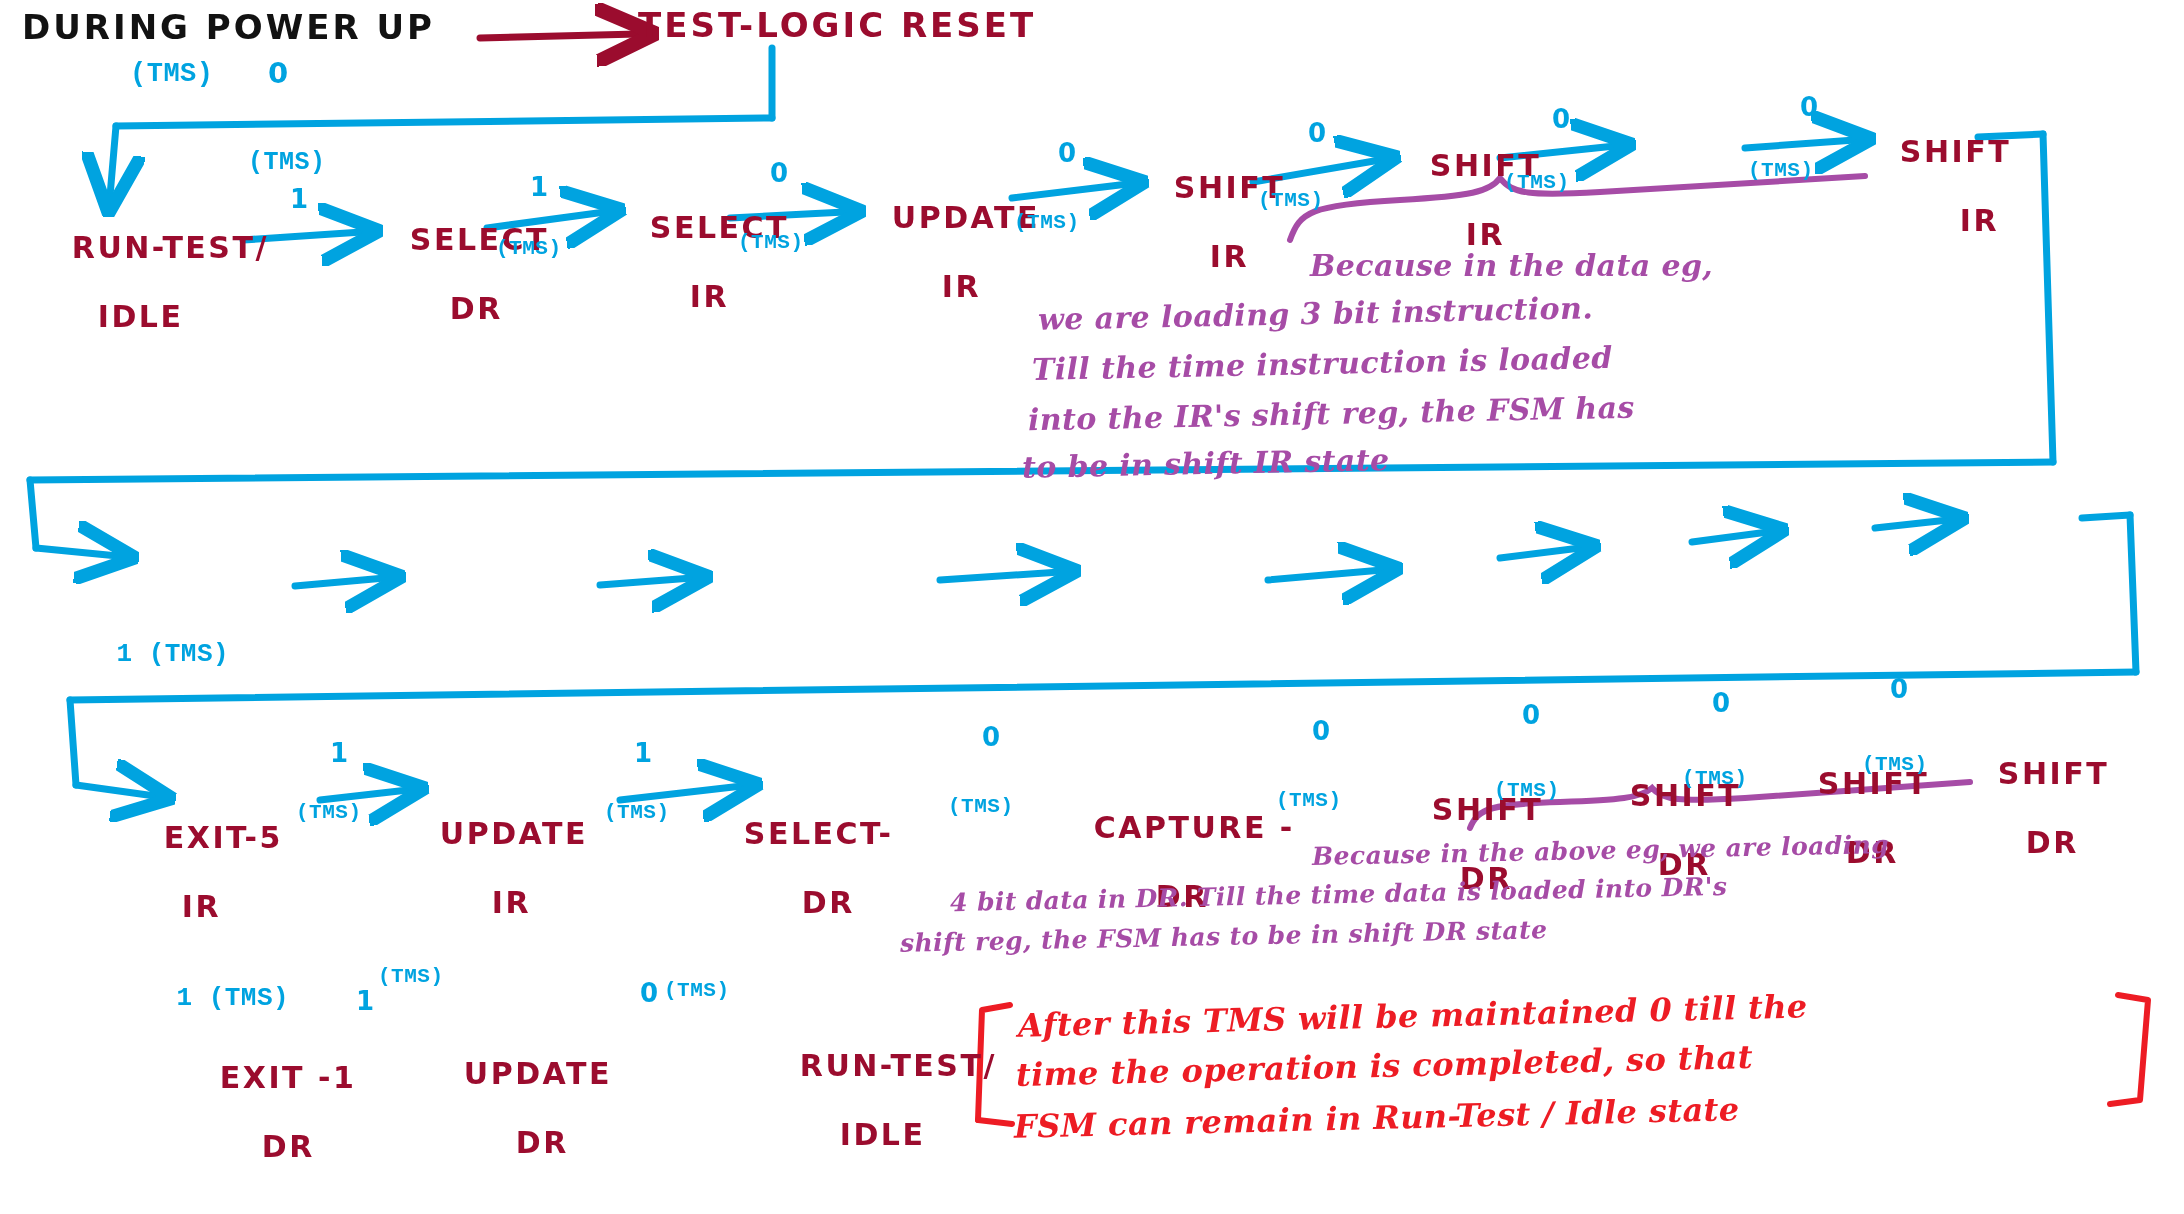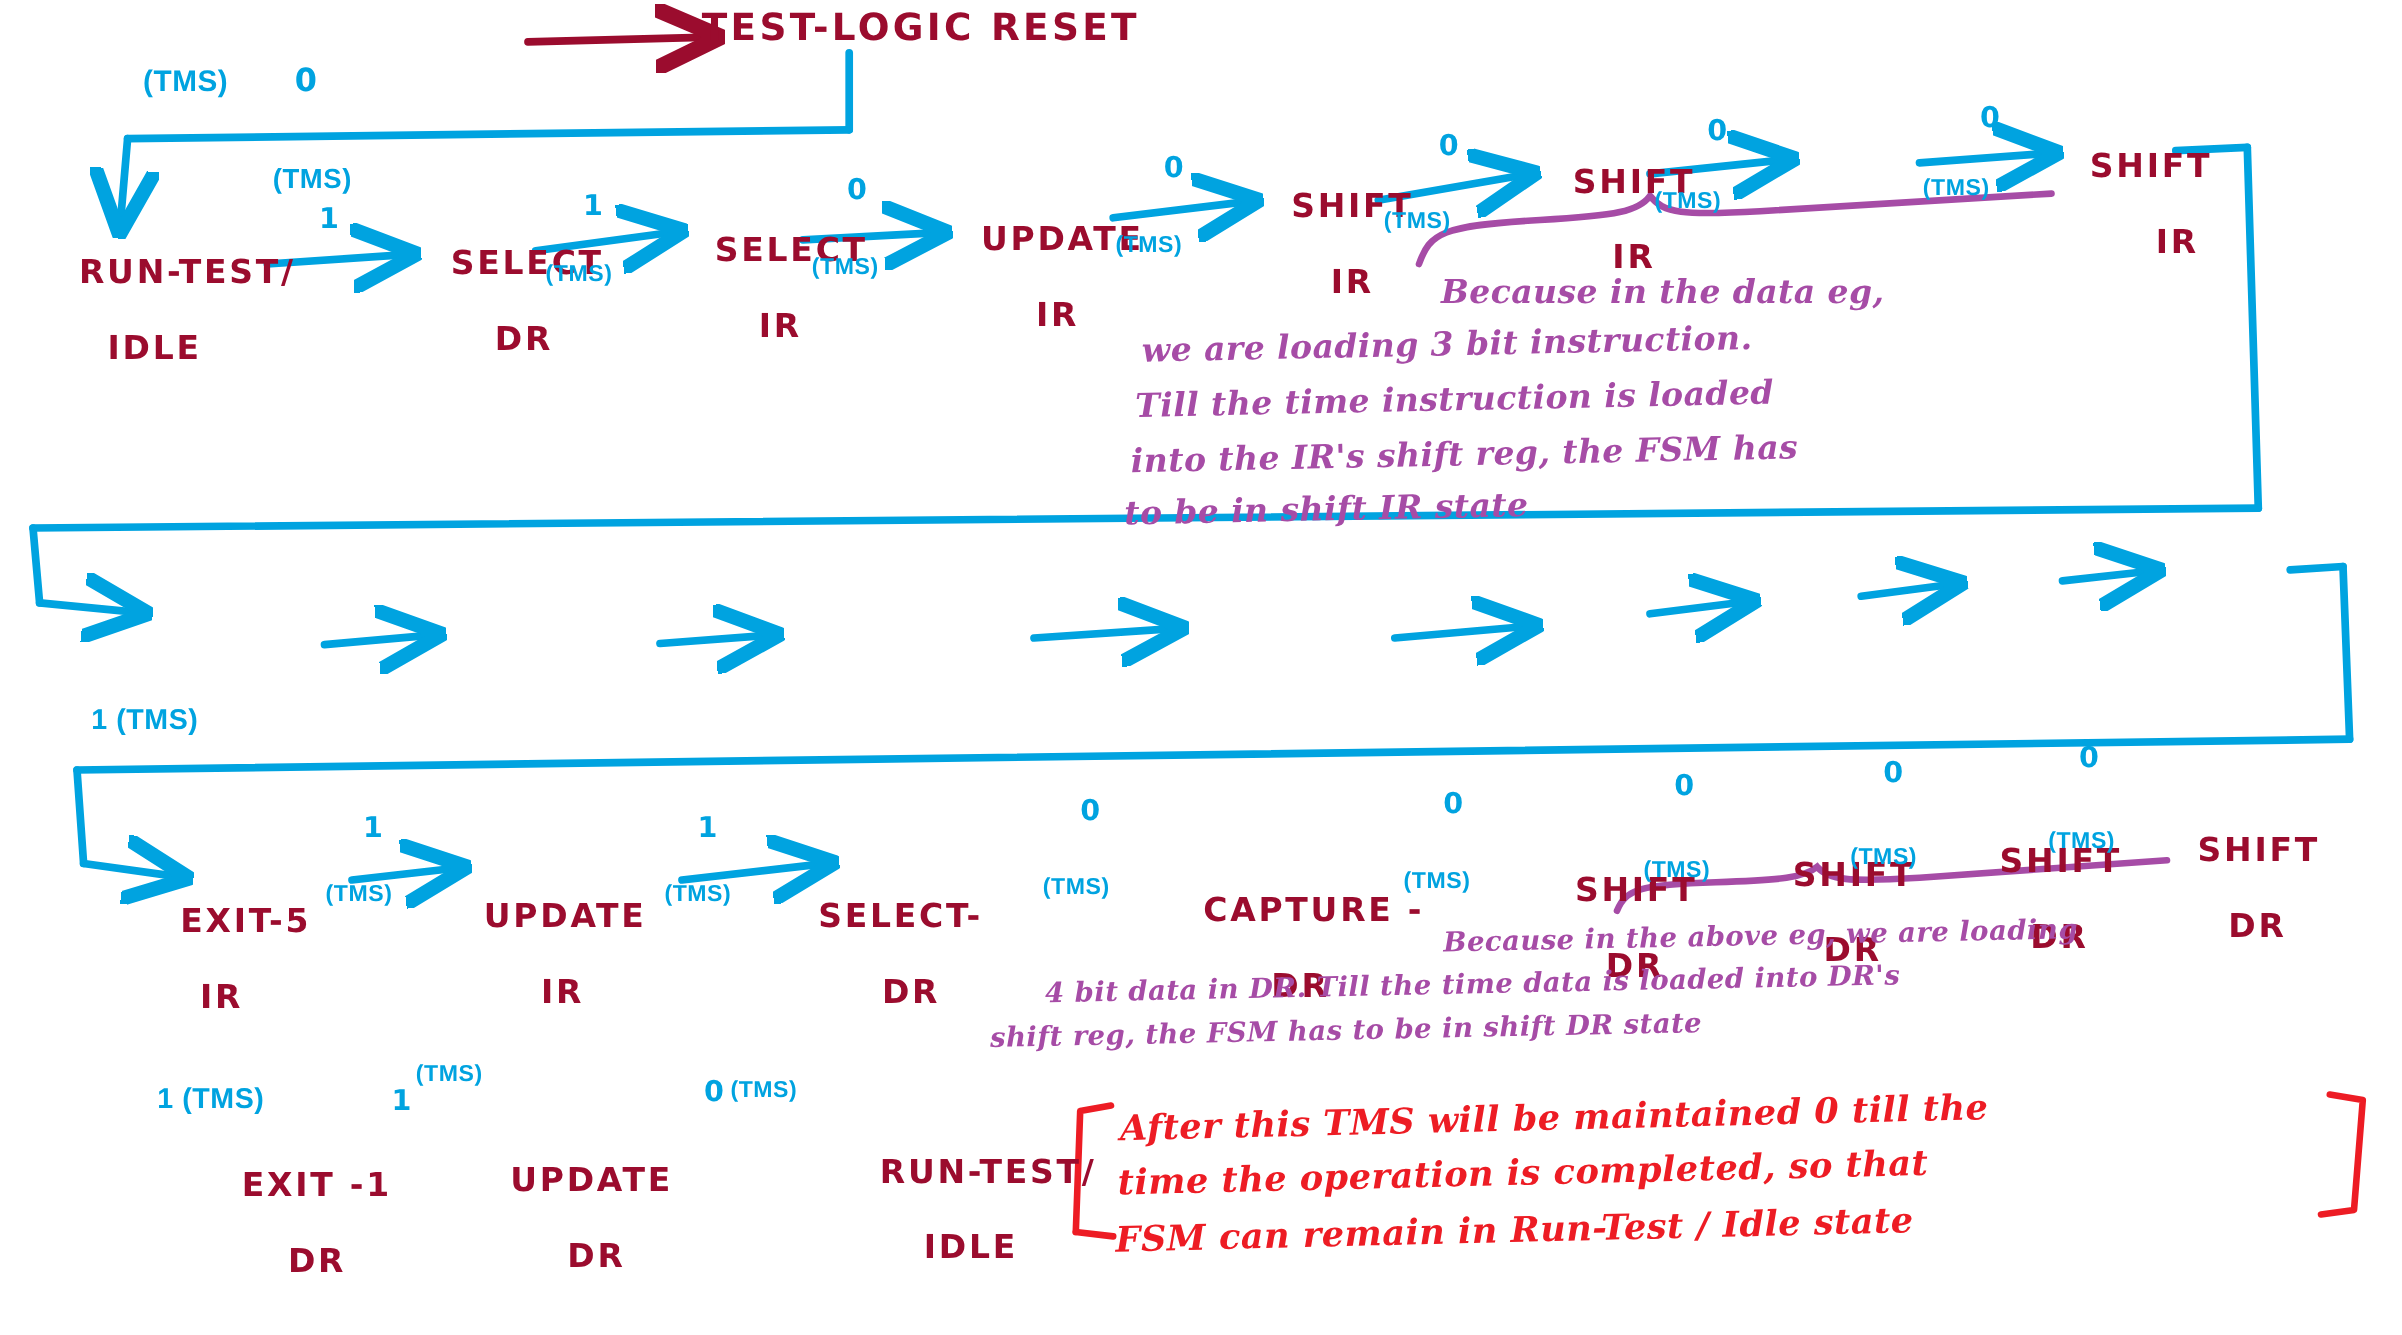--- a/index.html
+++ b/index.html
@@ -22,21 +22,21 @@
     font-weight:700;
     font-size:30px;
     letter-spacing:2.5px;
     text-align:left;
   }
   .title{
     font-family:"DejaVu Sans", sans-serif;
     font-weight:700;font-size:34px;letter-spacing:3px;
   }
   .tms{
-    font-family:Liberation Sans, sans-serif;
+    font-family:Liberation Mono, monospace;
     font-weight:700;font-size:21px;letter-spacing:0.5px;
   }
   .bit{
     font-family:"DejaVu Sans", sans-serif;
     font-weight:700;font-size:26px;
   }
   .note{
     font-family:"DejaVu Serif", serif;
     font-style:italic;font-weight:700;
     font-size:30px;letter-spacing:0.4px;
@@ -98,20 +98,21 @@
 
     <path d="M1290,240 C1300,212 1310,205 1400,200 C1470,196 1490,192 1500,178 C1512,194 1530,196 1600,192 L1865,176" stroke="#A64CA6" stroke-width="6" fill="none" stroke-linecap="round"></path>
 
     <path d="M1470,828 C1478,808 1492,804 1560,802 C1620,800 1640,798 1652,788 C1662,800 1680,802 1745,798 L1970,782" stroke="#A64CA6" stroke-width="6" fill="none" stroke-linecap="round"></path>
 
     <path d="M1010,1005 L982,1010 L978,1120" stroke="#ED1C24" stroke-width="6" fill="none" stroke-linecap="round" stroke-linejoin="round"></path>
     <path d="M978,1120 L1012,1124" stroke="#ED1C24" stroke-width="6" fill="none" stroke-linecap="round"></path>
     <path d="M2118,995 L2148,1000 L2140,1100 L2110,1104" stroke="#ED1C24" stroke-width="6" fill="none" stroke-linecap="round" stroke-linejoin="round"></path>
   </svg>
 
+  <div class="lbl title black" style="left:22px;top:10px;">DURING POWER UP</div>
   <div class="lbl title red" style="left:638px;top:8px;">TEST-LOGIC RESET</div>
 
   <div class="lbl tms cyan" style="left:130px;top:60px;font-size:27px;">(TMS)</div>
   <div class="lbl bit cyan" style="left:268px;top:58px;font-size:29px;">0</div>
 
   <div class="lbl tms cyan" style="left:248px;top:150px;font-size:25px;">(TMS)</div>
 
   <div class="lbl state red" style="left:20px;top:200px;">
     <span>RUN-TEST/</span><br>
     <span style="margin-left:26px;display:inline-block;margin-top:6px;">IDLE</span>

